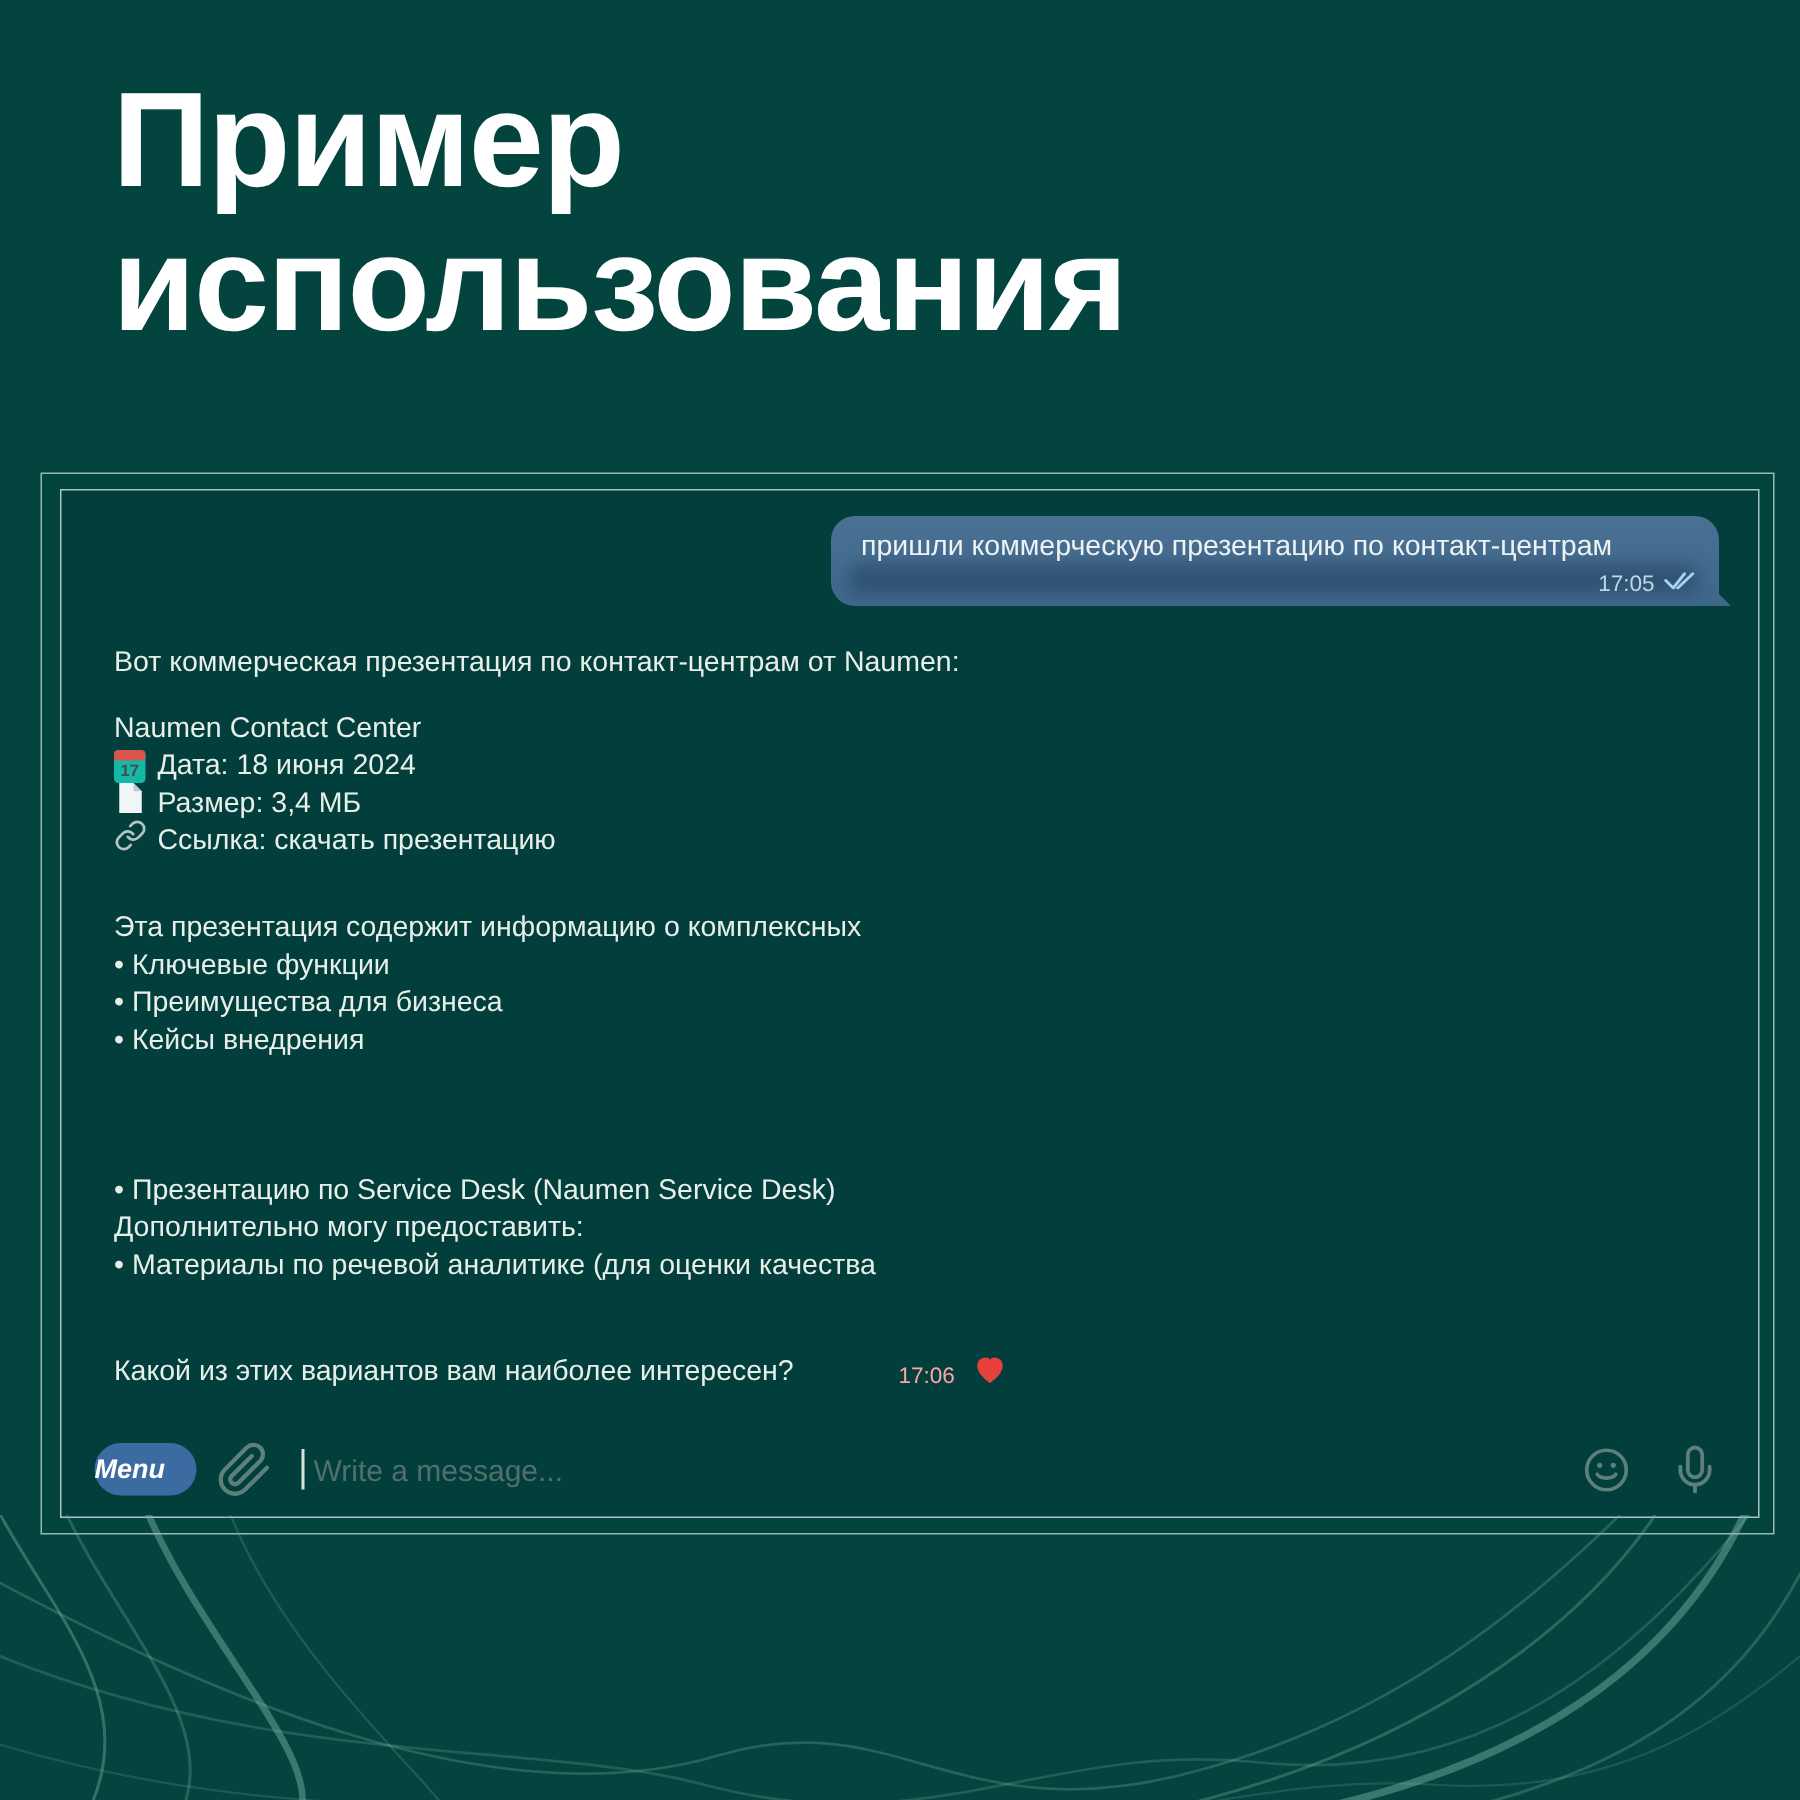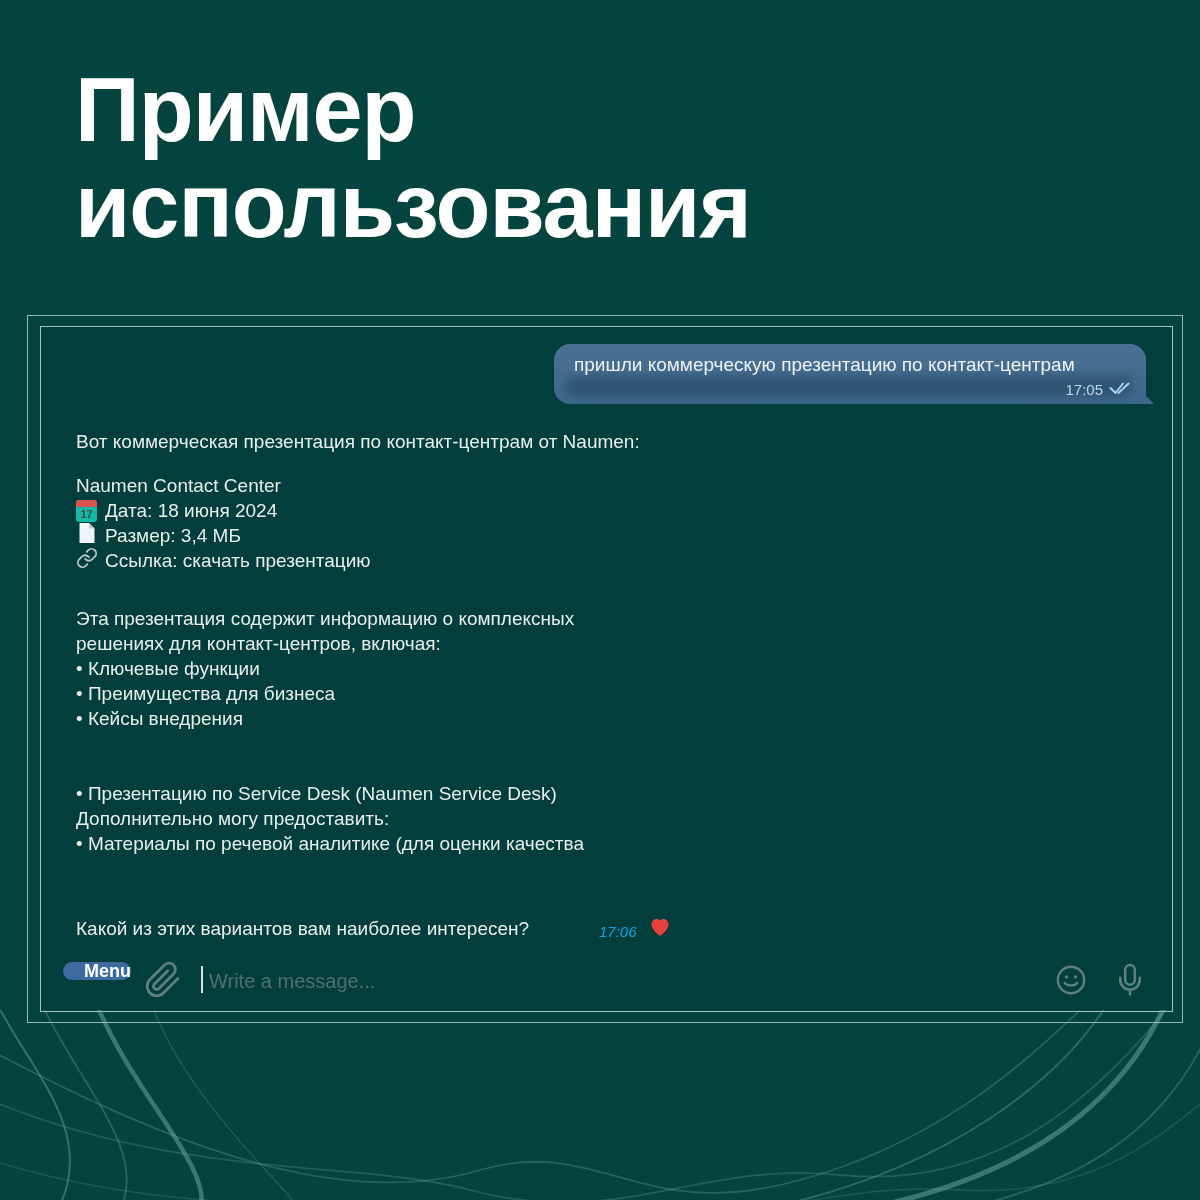--- a/index.html
+++ b/index.html
@@ -5,21 +5,21 @@
   html,body { margin:0; padding:0; }
   body {
     width:1200px; height:1200px; overflow:hidden; position:relative;
     background:#03443F;
     font-family:"Liberation Sans","DejaVu Sans",sans-serif;
   }
   .page { position:absolute; inset:0; }
 
   
   .slide-title {
-    position:absolute; left:75px; top:62px;
+    position:absolute; left:75px; top:46px;
     color:#ffffff; font-size:90px; font-weight:700; line-height:96px; letter-spacing:-1px;
   }
   .slide-title span { display:block; }
 
   
   .outer-frame {
     position:absolute; left:27px; top:315px; width:1156px; height:708px;
     border:1.5px solid rgba(207,232,221,.72); box-sizing:border-box;
   }
   .chat-window {
@@ -54,37 +54,37 @@
 
   
   .bot-text {
     position:absolute; left:35px; color:#E8EFE9; font-size:19px; line-height:25px;
   }
   .line { display:block; }
   .b1 { top:102px; }
   .b2 { top:146px; }
   .b3 { top:279px; }
   .b4 { top:454px; }
-  .bq { top:589px; width:660px; }
+  .bq { top:575px; width:660px; }
   .file-row { display:flex; align-items:center; height:25px; gap:8px; }
 
   
   .cal { width:21px; height:22px; background:#14b8a6; border-radius:3px; overflow:hidden; flex:0 0 auto; }
   .cal-top { height:7px; background:#d9534f; }
   .cal-day { font-size:11px; font-weight:700; color:#4a4a4a; text-align:center; line-height:14px; }
 
-  .q-time { position:absolute; left:523px; top:3px; font-size:15px; color:#0ea5e9;font-style:italic; }
+  .q-time { position:absolute; left:523px; top:3px; font-size:15px; color:#fca5a5; }
   .q-heart { position:absolute; left:573px; top:0px; }
 
   
   .composer { position:absolute; left:0; top:632px; width:100%; height:46px; }
   .menu-btn {
-    position:absolute; left:22px; top:3px; width:68px; height:18px; border-radius:18px;
+    position:absolute; left:22px; top:3px; width:68px; height:35px; border-radius:18px;
     background:#3B6BA0; color:#ffffff; font-weight:700; font-size:18px;
-    display:flex; align-items:center; justify-content:flex-end; cursor:pointer;
+    display:flex; align-items:center; justify-content:flex-start; cursor:pointer;font-style:italic;
   }
   .attach-btn { position:absolute; left:103px; top:1px; width:40px; height:42px; }
   .caret { position:absolute; left:160px; top:7px; width:2px; height:27px; background:#d7e2dd; }
   .msg-input {
     position:absolute; left:166px; top:5px; width:520px; height:32px;
     background:transparent; border:none; outline:none;
     font-size:20px; color:#dfe9e4; font-family:inherit;
   }
   .msg-input::placeholder { color:#51706B; opacity:1; }
   .emoji-btn { position:absolute; left:1013px; top:4px; width:36px; height:36px; }
@@ -150,21 +150,20 @@
             <path d="M10 13a5 5 0 0 0 7.54.54l3-3a5 5 0 0 0-7.07-7.07l-1.72 1.71"></path>
             <path d="M14 11a5 5 0 0 0-7.54-.54l-3 3a5 5 0 0 0 7.07 7.07l1.71-1.71"></path>
           </svg>
         </span>
         <span>Ссылка: скачать презентацию</span>
       </div>
     </div>
 
     <div class="bot-text b3">
       <span class="line">Эта презентация содержит информацию о комплексных</span>
-      <span class="line">решениях для контакт-центров, включая:</span>
       <span class="line">• Ключевые функции</span>
       <span class="line">• Преимущества для бизнеса</span>
       <span class="line">• Кейсы внедрения</span>
     </div>
 
     <div class="bot-text b4">
       <span class="line">• Презентацию по Service Desk (Naumen Service Desk)</span>
       <span class="line">Дополнительно могу предоставить:</span>
       <span class="line">• Материалы по речевой аналитике (для оценки качества</span>
     </div>

